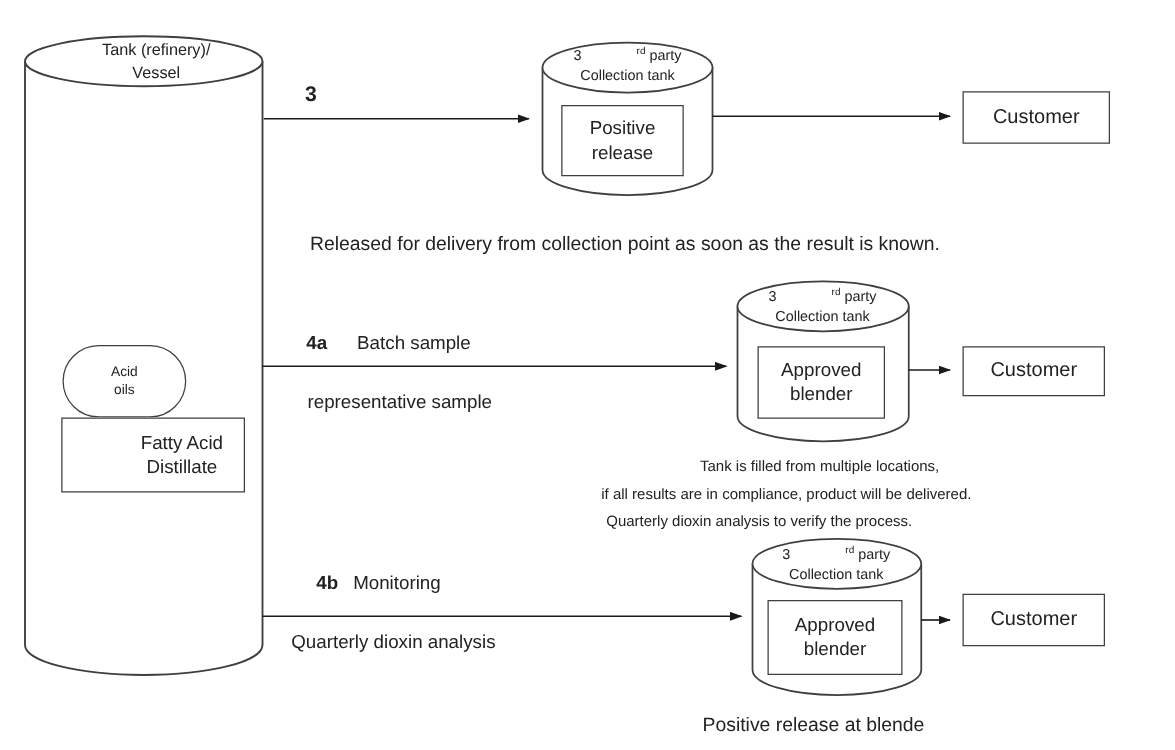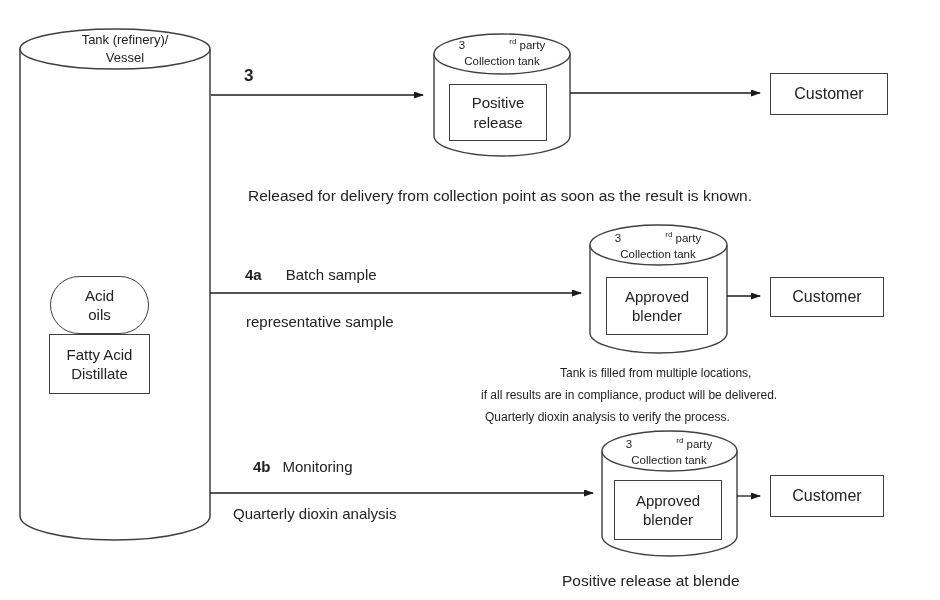--- a/index.html
+++ b/index.html
@@ -56,25 +56,25 @@
     <line x1="727" y1="296" x2="760" y2="296" stroke="#1a1a1a" stroke-width="1.3" marker-end="url(#arrow)"></line>
     <line x1="210" y1="493" x2="593" y2="493" stroke="#1a1a1a" stroke-width="1.3" marker-end="url(#arrow)"></line>
     <line x1="737" y1="496" x2="760" y2="496" stroke="#1a1a1a" stroke-width="1.3" marker-end="url(#arrow)"></line>
   </svg>
 
   <div class="abs src-title" style="left:35px; top:31px; width:180px;">
     <div>Tank (refinery)/</div>
     <div>Vessel</div>
   </div>
 
-  <div class="box" style="left:50px; top:276px; width:97px; height:56px; font-size:15px;border-radius:29px;">
+  <div class="box" style="left:50px; top:276px; width:97px; height:56px; font-size:11px;border-radius:29px;">
     <div>Acid</div>
     <div>oils</div>
   </div>
-  <div class="box" style="left:49px; top:334px; width:99px; height:58px; font-size:15px;">
+  <div class="box" style="left:49px; top:334px; width:99px; height:58px; font-size:15px;padding-left:46px;">
     <div>Fatty Acid</div>
     <div>Distillate</div>
   </div>
 
   <div class="abs" style="left:244px; top:66px; font-size:17px; font-weight:bold;">3</div>
 
   <div class="abs note" style="left:248px; top:187px;">Released for delivery from collection point as soon as the result is known.</div>
 
   <div class="abs tank-label" style="left:432px; top:37px; width:140px;">
     <div><span>3</span><sup>rd</sup><span> party</span></div>

